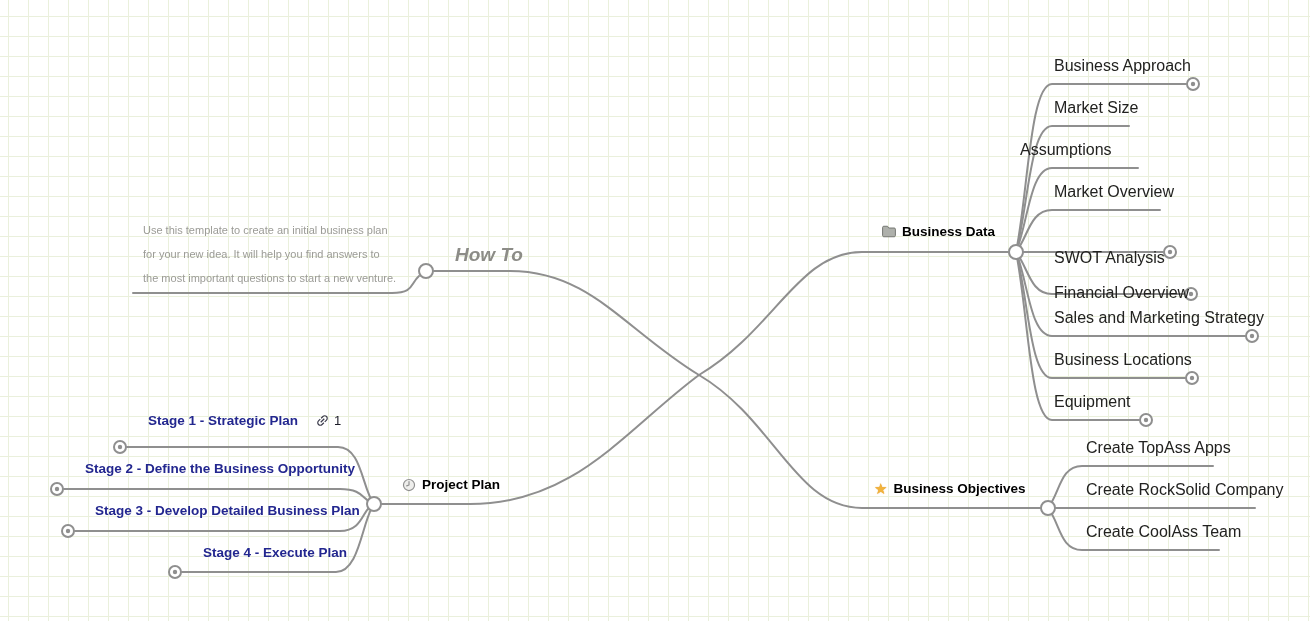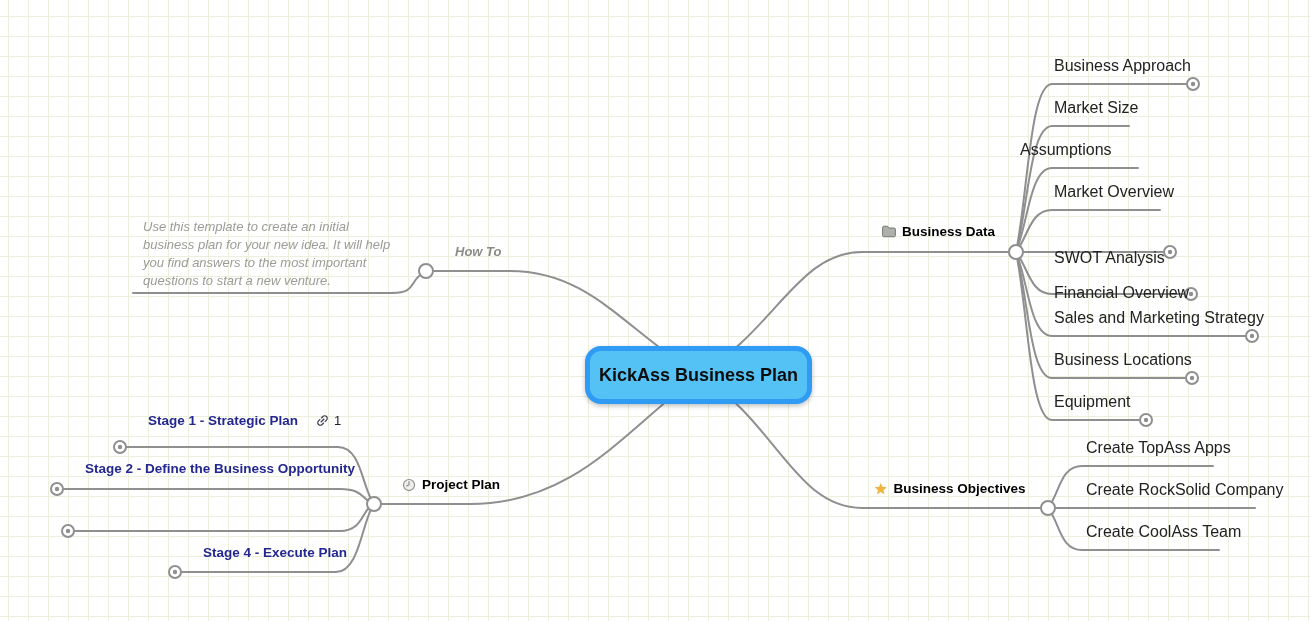--- a/index.html
+++ b/index.html
@@ -20,22 +20,22 @@
     background:#55c2f5;border:5px solid #2f9bf4;border-radius:16px;
     display:flex;align-items:center;justify-content:center;
     box-shadow:0 2px 5px rgba(0,0,0,0.25);
     font-weight:bold;font-size:18px;color:#0d0d0d;cursor:pointer;
   }
   .child-label{font-size:16px;color:#222220;white-space:nowrap;cursor:pointer;}
   .bold-label{display:flex;align-items:center;gap:6px;font-size:13.5px;font-weight:bold;color:#000;white-space:nowrap;cursor:pointer;}
   .stage-label{font-size:13.5px;font-weight:bold;color:#23278f;white-space:nowrap;cursor:pointer;}
   .stage-row{display:flex;align-items:center;gap:17px;}
   .link-badge{display:flex;align-items:center;gap:4px;font-size:13px;color:#1c1c28;cursor:pointer;}
-  .note-text{width:254px;font-size:13px;font-style:italic;color:#9b9b96;line-height:18px;cursor:pointer;}
-  .howto-label{font-size:13px;font-weight:bold;font-style:italic;color:#8c8c87;white-space:nowrap;cursor:pointer;}
+  .note-text{width:254px;font-size:11px;color:#9b9b96;line-height:24px;cursor:pointer;}
+  .howto-label{font-size:19px;font-weight:bold;font-style:italic;color:#8c8c87;white-space:nowrap;cursor:pointer;}
   .star-glyph{font-size:15px;color:#f2b33c;line-height:14px;text-shadow:0 0 1px #d78f1e;}
   .icon-svg{display:block;}
 </style>
 </head>
 <body>
 
 <div class="canvas">
 
   <svg class="connector-layer" width="1310" height="621" viewBox="0 0 1310 621">
     <g fill="none" stroke="#8f8f8f" stroke-width="2" stroke-linecap="round">
@@ -93,23 +93,20 @@
         <circle cx="1252" cy="336" r="2.2"></circle>
       <circle cx="1192" cy="378" r="2.2"></circle>
         <circle cx="1146" cy="420" r="2.2"></circle>
       <circle cx="120" cy="447" r="2.2"></circle>
         <circle cx="57" cy="489" r="2.2"></circle>
       <circle cx="68" cy="531" r="2.2"></circle>
         <circle cx="175" cy="572" r="2.2"></circle>
     </g>
   </svg>
 
-  <div class="abs central-node">
-    <span>KickAss Business Plan</span>
-  </div>
 
   <div class="abs howto-label" style="left:455px;top:244px;">How To</div>
   <div class="abs note-text" style="left:143px;top:218px;">Use this template to create an initial business plan for your new idea. It will help you find answers to the most important questions to start a new venture.</div>
 
   <div class="abs bold-label" style="left:882px;top:224px;">
     <span class="icon">
       <svg class="icon-svg" width="14" height="13" viewBox="0 0 24 22">
         <path d="M9.5,2 H3 C1.9,2 1,2.9 1,4 v14 c0,1.1 0.9,2 2,2 h18 c1.1,0 2,-0.9 2,-2 V7 c0,-1.1 -0.9,-2 -2,-2 h-9.5 L9.5,2 z" fill="#aeb0ab" stroke="#6f716c" stroke-width="1.6"></path>
       </svg>
     </span>
@@ -150,15 +147,16 @@
         <svg class="icon-svg" width="15" height="15" viewBox="0 0 24 24">
           <g transform="rotate(-45 12 12)">
             <path fill="#3c3c4c" d="M3.9,12c0-1.71,1.39-3.1,3.1-3.1h4V7H7c-2.76,0-5,2.24-5,5s2.24,5,5,5h4v-1.9H7C5.29,15.1,3.9,13.71,3.9,12z M8,13h8v-2H8V13z M17,7h-4v1.9h4c1.71,0,3.1,1.39,3.1,3.1s-1.39,3.1-3.1,3.1h-4V17h4c2.76,0,5-2.24,5-5S19.76,7,17,7z"></path>
           </g>
         </svg>
       </span>
       <span>1</span>
     </span>
   </div>
   <div class="abs stage-label" style="left:85px;top:461px;">Stage 2 - Define the Business Opportunity</div>
+  <div class="abs stage-label" style="left:95px;top:503px;">Stage 3 - Develop Detailed Business Plan</div>
   <div class="abs stage-label" style="left:203px;top:545px;">Stage 4 - Execute Plan</div>
 
 </div>
 
 </body></html>

